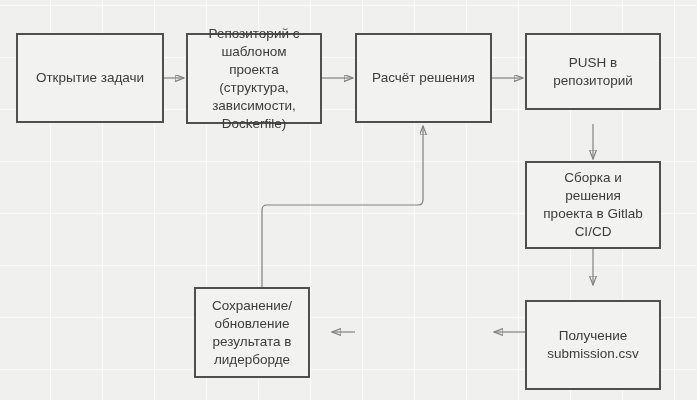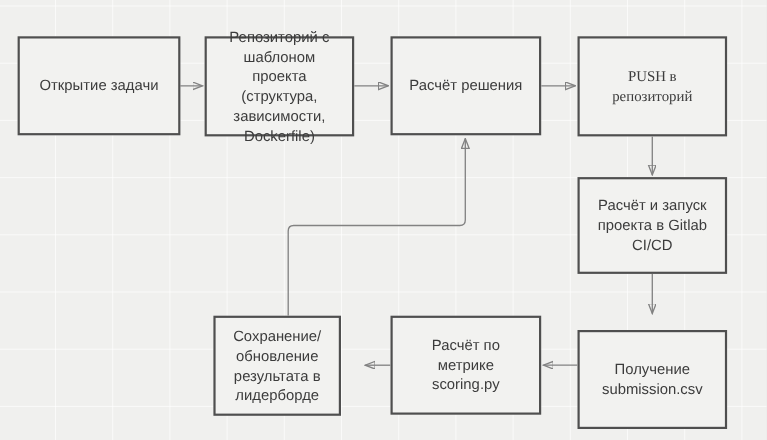--- a/index.html
+++ b/index.html
@@ -44,21 +44,21 @@
   .node-label {
     color: #3c3c3c;
     font-size: 13.5px;
     line-height: 18px;
     white-space: pre-line;
   }
   
   #n-open       { left: 16px;  top: 33px;  width: 148px; height: 90px; }
   #n-repo       { left: 186px; top: 33px;  width: 136px; height: 91px; }
   #n-coding     { left: 355px; top: 33px;  width: 137px; height: 90px; }
-  #n-push       { left: 525px; top: 33px;  width: 136px; height: 91px; font-family: Liberation Serif, serif; }
+  #n-push       { left: 525px; top: 33px;  width: 136px; height: 77px; }
   #n-build      { left: 525px; top: 161px; width: 136px; height: 88px; }
   #n-submission { left: 525px; top: 287px; width: 136px; height: 90px; margin-top: 13px; }
   #n-scoring    { left: 355px; top: 287px; width: 137px; height: 90px; }
   #n-leaderboard{ left: 194px; top: 287px; width: 116px; height: 91px; }
 </style>
 </head>
 <body>
 
 <div class="canvas">
 
@@ -93,35 +93,30 @@
   <div class="node" id="n-coding">
     <span class="node-label">Расчёт решения</span>
   </div>
 
   <div class="node" id="n-push">
     <span class="node-label">PUSH в
 репозиторий</span>
   </div>
 
   <div class="node" id="n-build">
-    <span class="node-label">Расчёт и запуск
+    <span class="node-label">Сборка и решения
 проекта в Gitlab
 CI/CD</span>
   </div>
 
   <div class="node" id="n-submission">
     <span class="node-label">Получение
 submission.csv</span>
   </div>
 
-  <div class="node" id="n-scoring">
-    <span class="node-label">Расчёт по
-метрике
-scoring.py</span>
-  </div>
 
   <div class="node" id="n-leaderboard">
     <span class="node-label">Сохранение/
 обновление
 результата в
 лидерборде</span>
   </div>
 
 </div>
 

